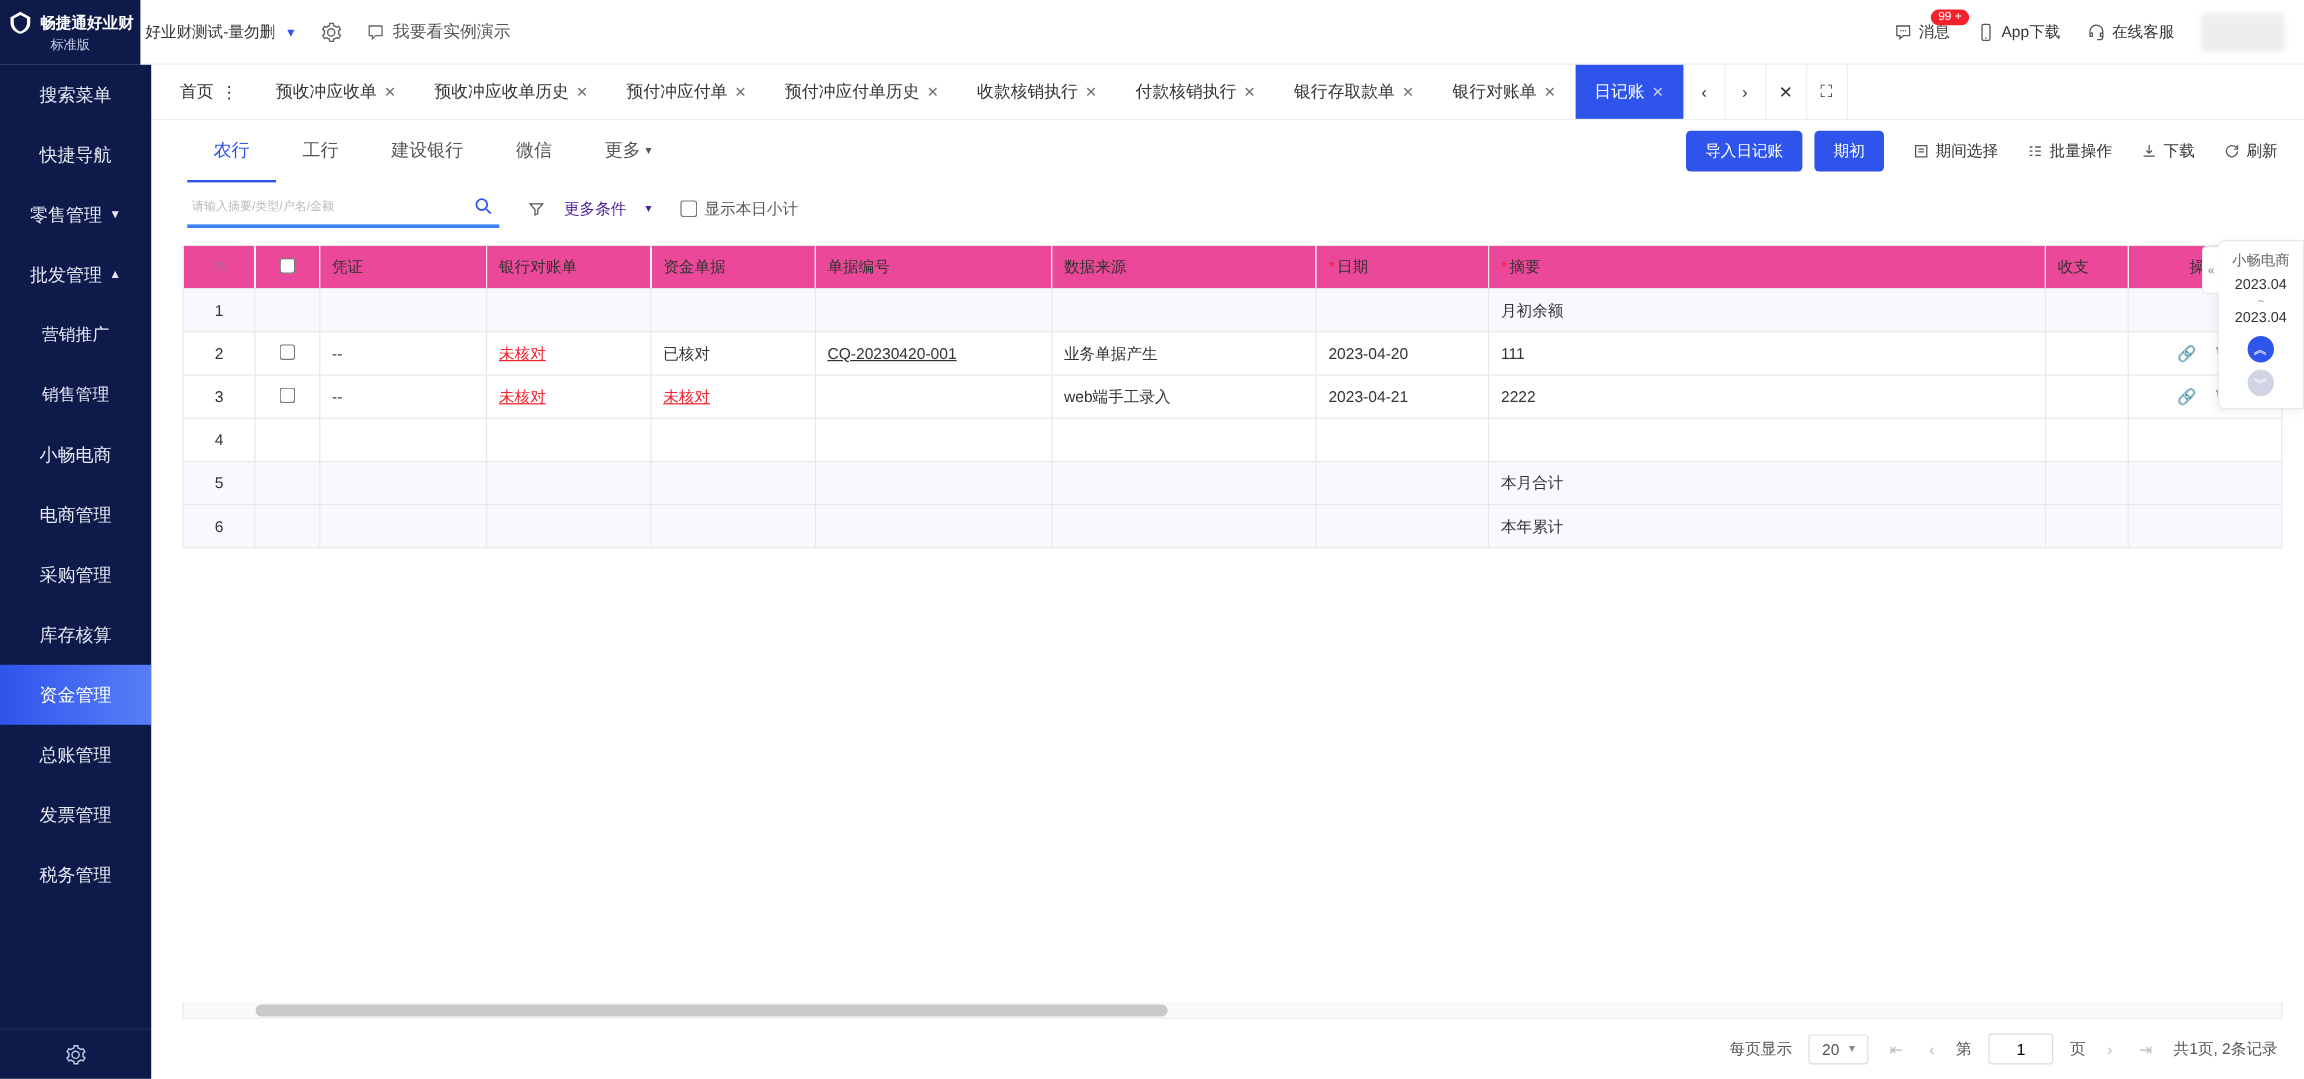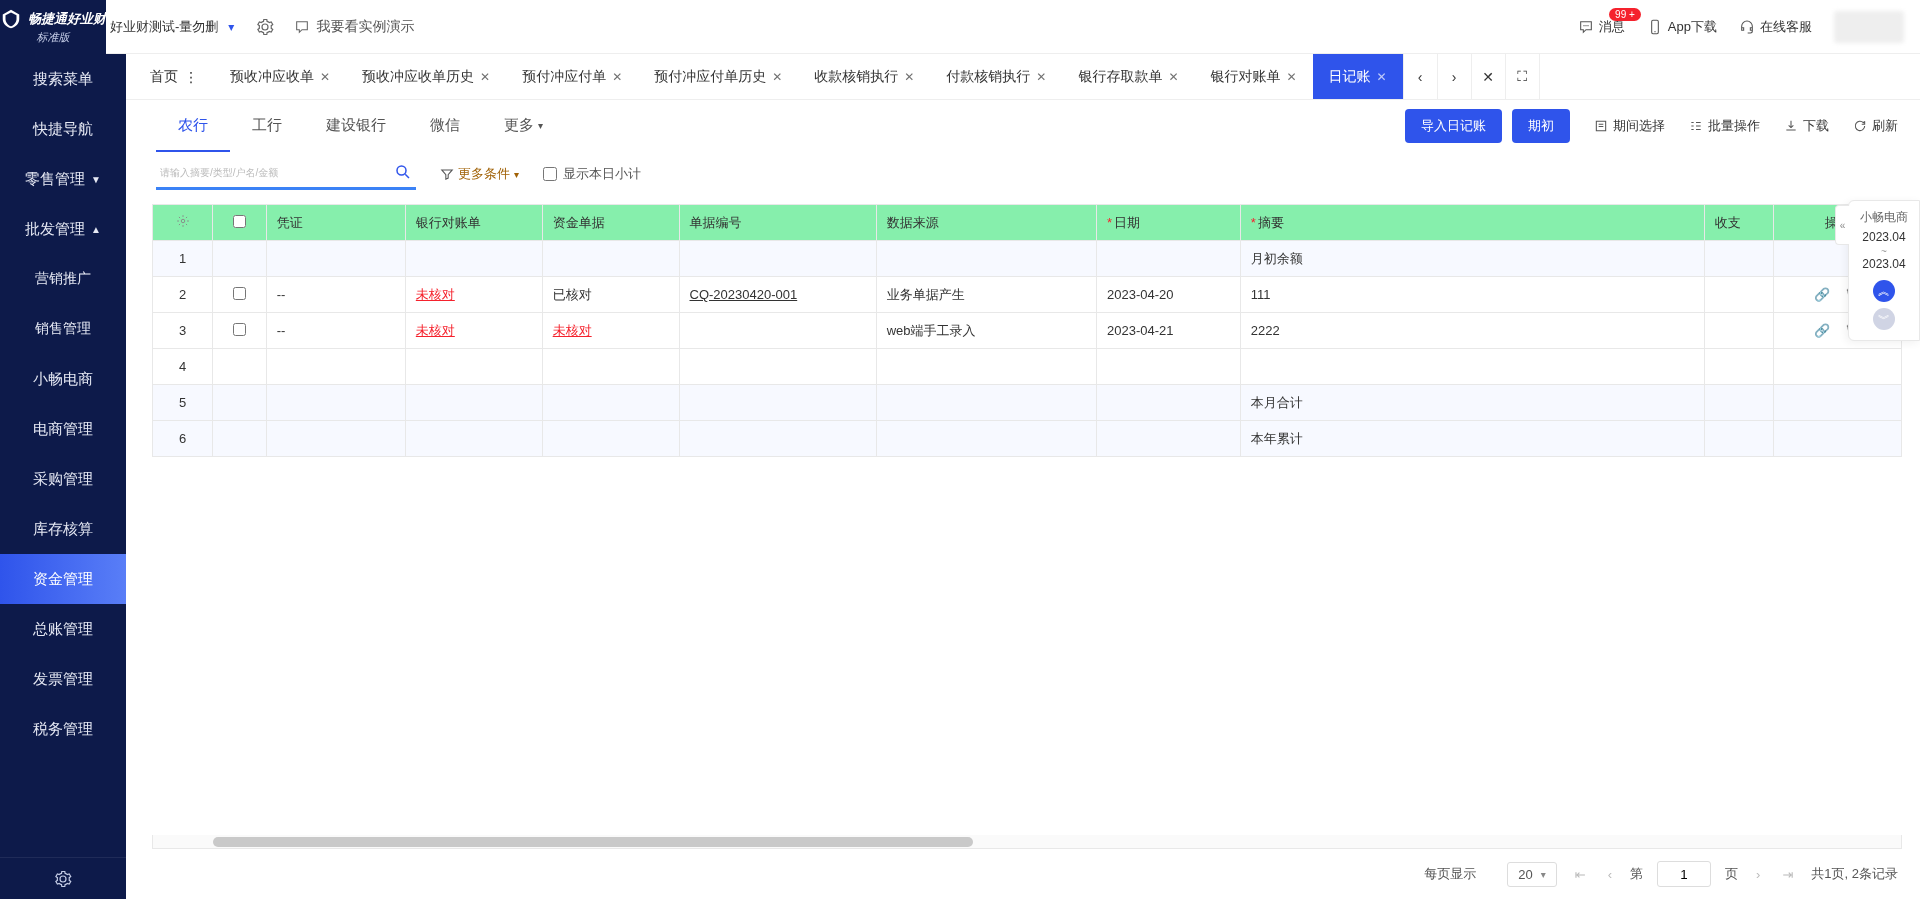--- a/index.html
+++ b/index.html
@@ -1,20 +1,20 @@
 <!DOCTYPE html>
 <html><head>
 <meta charset="utf-8">
 <style>
   * { margin: 0; padding: 0; box-sizing: border-box; }
   body { font-family: "Microsoft YaHei", "PingFang SC", sans-serif; font-size: 13px; color: #333; background:#fff; overflow:hidden; }
   .app { display:flex; flex-direction:column; height:899px; width:1920px; }
   
   .header { display:flex; align-items:center; height:54px; padding:0 16px; border-bottom:1px solid #eee; }
-  .logo-block { width:106px; display:flex; flex-direction:column; align-items:center; justify-content:center; background:#0d1a4a; color:#fff; height:54px; margin:-0px -16px 0 -16px; padding:4px 0;font-style:italic; }
+  .logo-block { width:117px; display:flex; flex-direction:column; align-items:center; justify-content:center; background:#0d1a4a; color:#fff; height:54px; margin:-0px -16px 0 -16px; padding:4px 0; }
   .logo-block .logo-row { display:flex; align-items:center; gap:6px; }
   .logo-block .logo-row svg { width:22px; height:22px; }
   .logo-block .logo-text { font-size:13px; font-weight:600; }
   .logo-block .logo-sub { font-size:11px; color:#c4cce6; }
   .company-select { display:flex; align-items:center; gap:10px; margin-left:20px; color:#333; }
   .company-select .chev { color:#2f54eb; font-size:12px; }
   .icon-btn { background:none; border:none; cursor:pointer; color:#555; display:flex; align-items:center; gap:5px; font-size:13px; }
   .demo-link { margin-left:20px; display:flex; align-items:center; gap:6px; color:#555; font-size:14px; }
   .header-spacer { flex:1; }
   .header-right { display:flex; align-items:center; gap:22px; }
@@ -45,41 +45,41 @@
   .bank-tab.more { gap:4px; }
   .btr-spacer { flex:1; }
   .action-pill { background:#2f54eb; color:#fff; border:none; border-radius:4px; padding:8px 16px; font-size:13px; cursor:pointer; margin-left:10px; }
   .action-link { background:none; border:none; color:#333; font-size:13px; display:flex; align-items:center; gap:5px; cursor:pointer; margin-left:24px; }
   
   .filter-row { display:flex; align-items:center; gap:24px; padding:6px 22px 14px; }
   .search-box { position:relative; width:260px; }
   .search-box input { width:100%; height:32px; border:none; border-bottom:3px solid #3b82f6; padding:0 30px 0 4px; font-size:10px; outline:none; color:#333; }
   .search-box input::placeholder { color:#bbb; }
   .search-box .sicon { position:absolute; right:4px; top:5px; color:#2f54eb; font-size:16px; }
-  .more-cond { display:flex; align-items:center; gap:4px; color:#a16207; cursor:pointer; }
+  .more-cond { display:flex; align-items:center; gap:16px; color:#4c1d95; cursor:pointer; }
   .chk { display:flex; align-items:center; gap:6px; color:#555; }
   .chk input { width:14px; height:14px; }
   
   .table-wrap { flex:1; overflow:hidden; padding:0 18px; display:flex; flex-direction:column; }
   table.grid { border-collapse:collapse; width:100%; table-layout:fixed; }
   table.grid th, table.grid td { border:1px solid #e8e8e8; height:36px; padding:0 10px; font-size:13px; text-align:left; white-space:nowrap; overflow:hidden; text-overflow:ellipsis; }
-  table.grid th { background:#86efac; font-weight:500; color:#333;margin-left:23px; }
+  table.grid th { background:#ec4899; font-weight:500; color:#333;margin-left:23px; }
   table.grid th.req::before { content:"*"; color:#f5222d; margin-right:2px; }
   table.grid tr.summary td { background:#f7f9ff; }
   table.grid tr.stripe td { background:#f7f9ff; }
   table.grid td.center, table.grid th.center { text-align:center; }
   .link-red { color:#f5222d; text-decoration:underline; cursor:pointer; }
   .link-dark { color:#333; text-decoration:underline; cursor:pointer; }
   .row-actions { display:flex; gap:14px; justify-content:center; color:#666; }
   .row-actions span { cursor:pointer; }
   .hscroll { height:14px; background:#fafafa; border:1px solid #e8e8e8; border-top:none; position:relative; margin-top:auto; }
   .hscroll .thumb { position:absolute; left:60px; top:2px; height:10px; width:760px; background:#c9c9c9; border-radius:5px; }
   
   .pager { display:flex; align-items:center; justify-content:flex-end; gap:14px; height:50px; padding:0 22px; font-size:13px; color:#555; }
-  .pager .sel { border:1px solid #ddd; border-radius:3px; padding:4px 10px; display:flex; align-items:center; gap:8px;margin-left:17px; }
+  .pager .sel { border:1px solid #ddd; border-radius:3px; padding:4px 10px; display:flex; align-items:center; gap:8px; }
   .pager .pginput { width:54px; height:26px; border:1px solid #ddd; border-radius:3px; text-align:center; }
   .pager .nav { color:#bbb; cursor:pointer; padding:0 4px; }
   
   .period-panel { position:absolute; right:0; top:100px; width:72px; background:#fff; border:1px solid #e8e8e8; border-radius:6px 0 0 6px; box-shadow:-2px 2px 8px rgba(0,0,0,0.06); padding:6px 0 10px; font-size:12px; text-align:center; z-index:5; }
   .period-panel .collapse-handle { position:absolute; left:-14px; top:4px; width:14px; height:40px; border:1px solid #e8e8e8; border-right:none; background:#fff; border-radius:4px 0 0 4px; display:flex; align-items:center; justify-content:center; color:#888; font-size:10px; cursor:pointer; }
   .period-panel .title { color:#666; margin:2px 0 4px; }
   .period-panel .range { color:#333; font-weight:500; line-height:1.3; }
   .period-panel .sep { color:#999; font-size:10px; }
   .period-panel .circle-btn { width:22px; height:22px; border-radius:50%; background:#2f54eb; color:#fff; display:flex; align-items:center; justify-content:center; margin:8px auto 6px; cursor:pointer; font-size:12px; }
   .period-panel .month { padding:4px 0; cursor:pointer; color:#333; }

